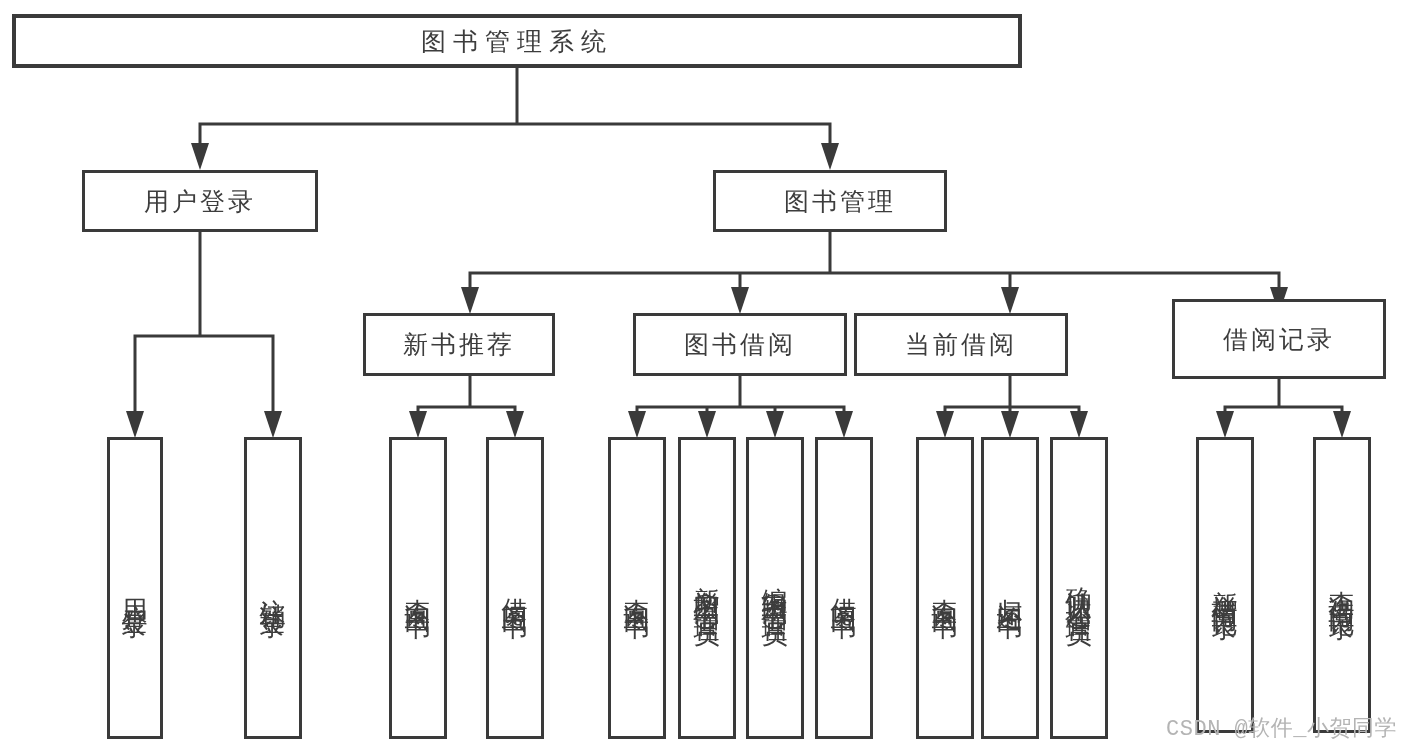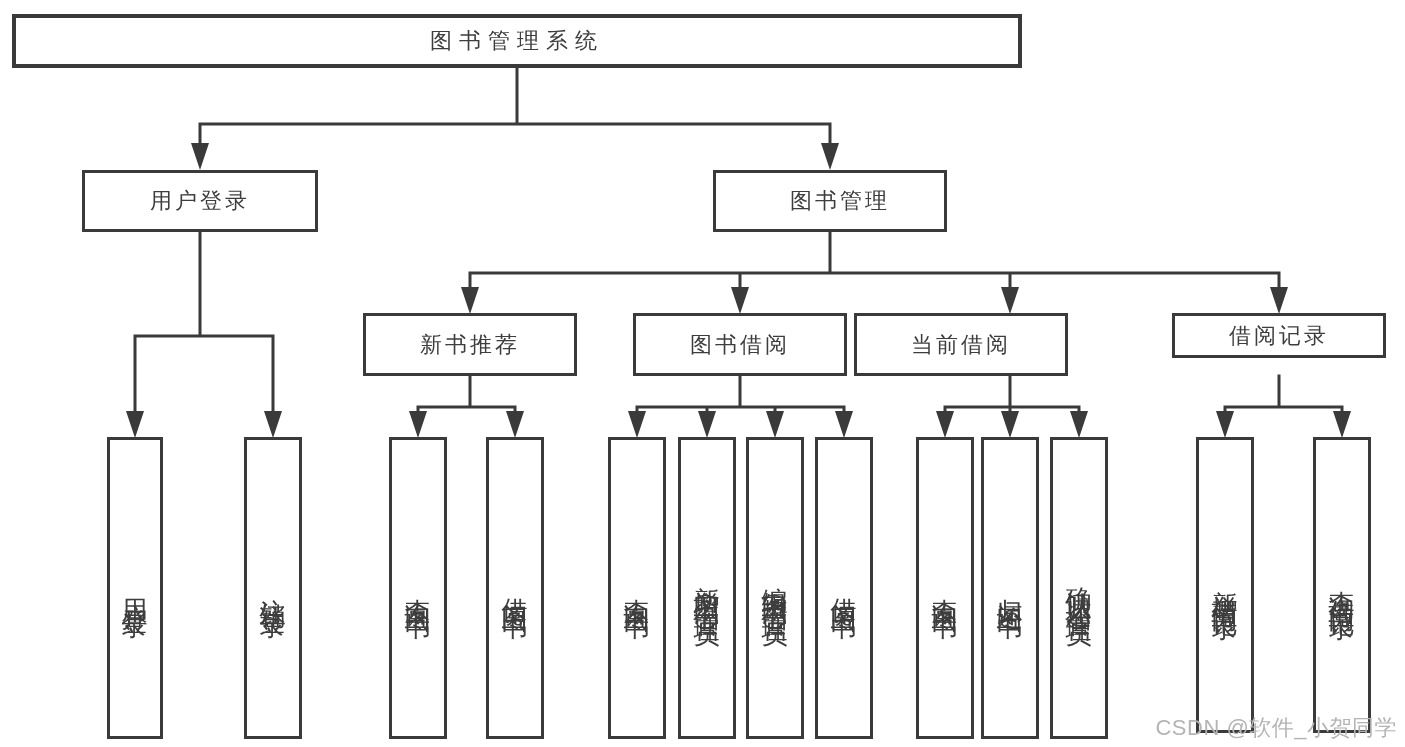--- a/index.html
+++ b/index.html
@@ -10,34 +10,34 @@
   }
   html,body{margin:0;padding:0;background:var(--bg);}
   #stage{
     position:relative;width:1405px;height:747px;background:var(--bg);
     font-family:"Liberation Sans","DejaVu Sans",sans-serif;overflow:hidden;
   }
   #wires{position:absolute;left:0;top:0;width:1405px;height:747px;}
   .hbox{
     position:absolute;box-sizing:border-box;background:var(--bg);
     border:3px solid var(--line);display:flex;align-items:center;justify-content:center;
-    color:var(--text);font-size:22px;letter-spacing:3px;line-height:1;white-space:nowrap;
+    color:var(--text);font-size:25px;letter-spacing:3px;line-height:1;white-space:nowrap;
   }
   .root{border-width:4px;letter-spacing:7px;}
   .vbox{
     position:absolute;box-sizing:border-box;background:var(--bg);
     border:3px solid var(--line);display:flex;align-items:center;justify-content:center;
   }
   .vtext{
     writing-mode:vertical-rl;text-orientation:mixed;
     color:var(--text);font-size:26px;letter-spacing:5px;line-height:1;white-space:nowrap;
   }
   .watermark{
     position:absolute;right:8px;bottom:4px;color:var(--wm);
-    font-size:22px;letter-spacing:0.5px;z-index:5;white-space:nowrap;
+    font-size:22px;letter-spacing:0.5px;z-index:5;white-space:nowrap;font-family:Liberation Mono, monospace;
   }
 </style>
 </head>
 <body>
 
 <div id="stage">
 
   <svg id="wires" viewBox="0 0 1405 747" xmlns="http://www.w3.org/2000/svg">
     <path d="M517 68 V124 M200 124 H830 M200 124 V145 M830 124 V145
          M200 232 V336 M135 336 H273 M135 336 V413 M273 336 V413
@@ -59,30 +59,30 @@
     <span>图书管理系统</span>
   </div>
 
   <div class="hbox" style="left:82px;top:170px;width:236px;height:62px;">
     <span>用户登录</span>
   </div>
   <div class="hbox" style="left:713px;top:170px;width:234px;height:62px;padding-left:20px;">
     <span>图书管理</span>
   </div>
 
-  <div class="hbox" style="left:363px;top:313px;width:214px;height:63px;">
+  <div class="hbox" style="left:363px;top:313px;width:192px;height:63px;">
     <span>新书推荐</span>
   </div>
   <div class="hbox" style="left:633px;top:313px;width:214px;height:63px;">
     <span>图书借阅</span>
   </div>
   <div class="hbox" style="left:854px;top:313px;width:214px;height:63px;">
     <span>当前借阅</span>
   </div>
-  <div class="hbox" style="left:1172px;top:313px;width:214px;height:45px;">
+  <div class="hbox" style="left:1172px;top:299px;width:214px;height:80px;">
     <span>借阅记录</span>
   </div>
 
   <div class="vbox" style="left:107px;top:437px;width:56px;height:302px;">
     <span class="vtext">用户登录</span>
   </div>
   <div class="vbox" style="left:244px;top:437px;width:58px;height:302px;">
     <span class="vtext">注销登录</span>
   </div>
 

